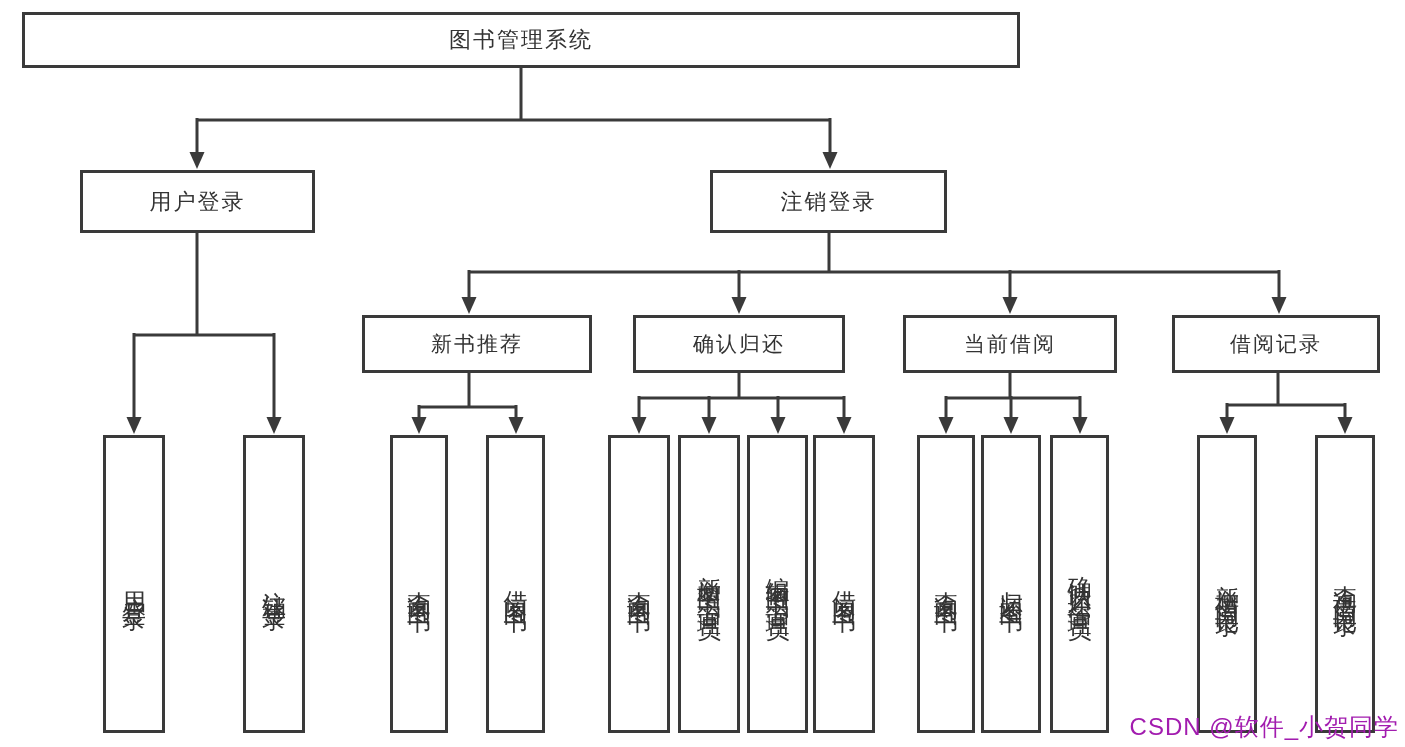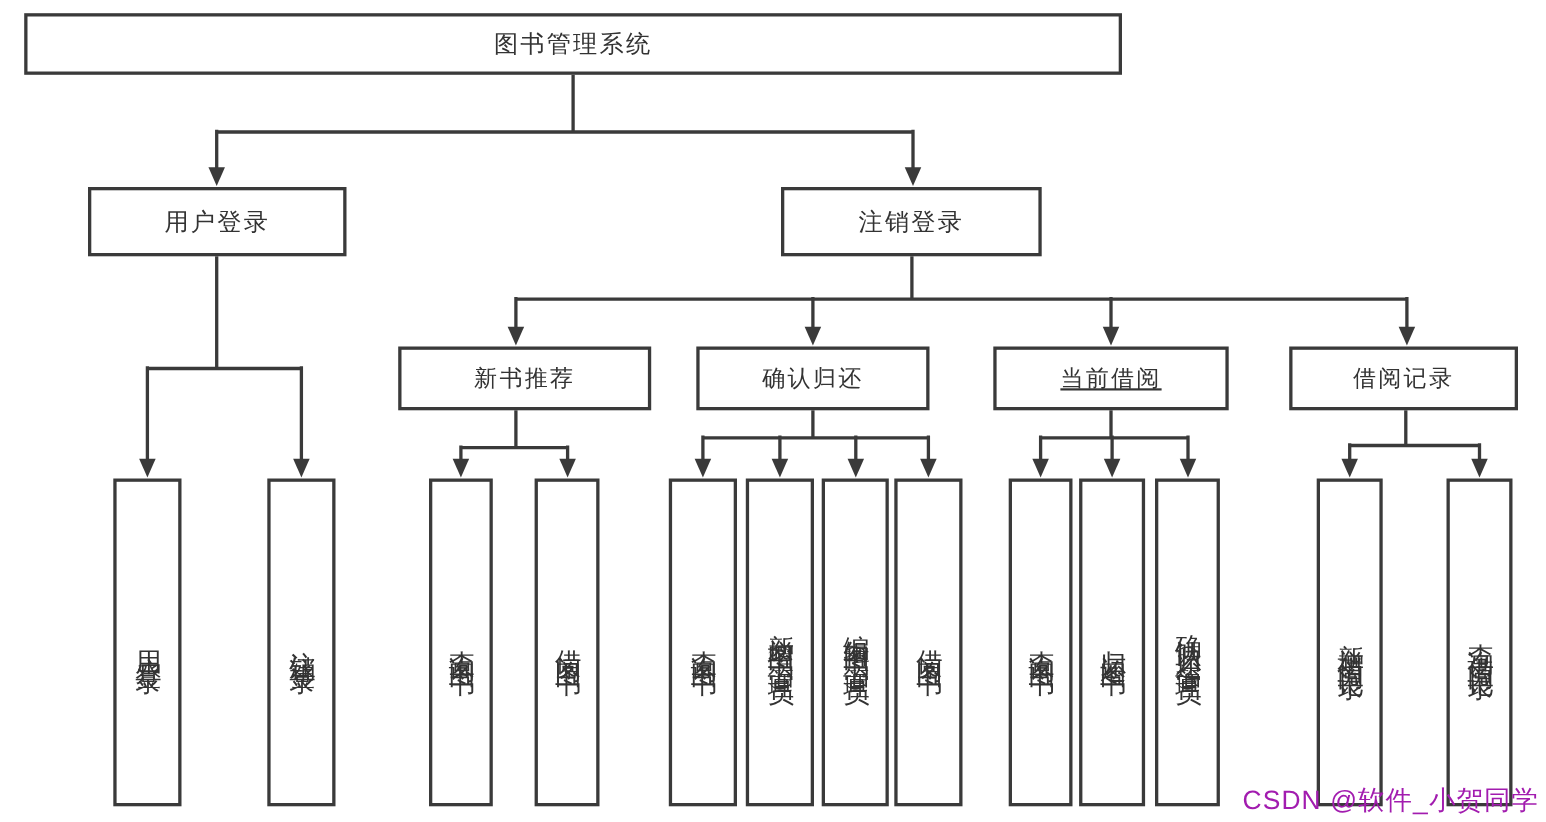--- a/index.html
+++ b/index.html
@@ -119,21 +119,21 @@
   <div class="hbox" style="left:710px; top:170px; width:237px; height:63px;">
     <span>注销登录</span>
   </div>
 
   <div class="hbox lvl3" style="left:362px; top:315px; width:230px; height:58px;">
     <span>新书推荐</span>
   </div>
   <div class="hbox lvl3" style="left:633px; top:315px; width:212px; height:58px;">
     <span>确认归还</span>
   </div>
-  <div class="hbox lvl3" style="left:903px; top:315px; width:214px; height:58px;text-decoration:underline;">
+  <div class="hbox lvl3" style="left:903px; top:315px; width:214px; height:58px;">
     <span>当前借阅</span>
   </div>
   <div class="hbox lvl3" style="left:1172px; top:315px; width:208px; height:58px;">
     <span>借阅记录</span>
   </div>
 
   <div class="leaf" style="left:103px; width:62px;">
     <span class="vtext">用户登录</span>
   </div>
   <div class="leaf" style="left:243px; width:62px;">

